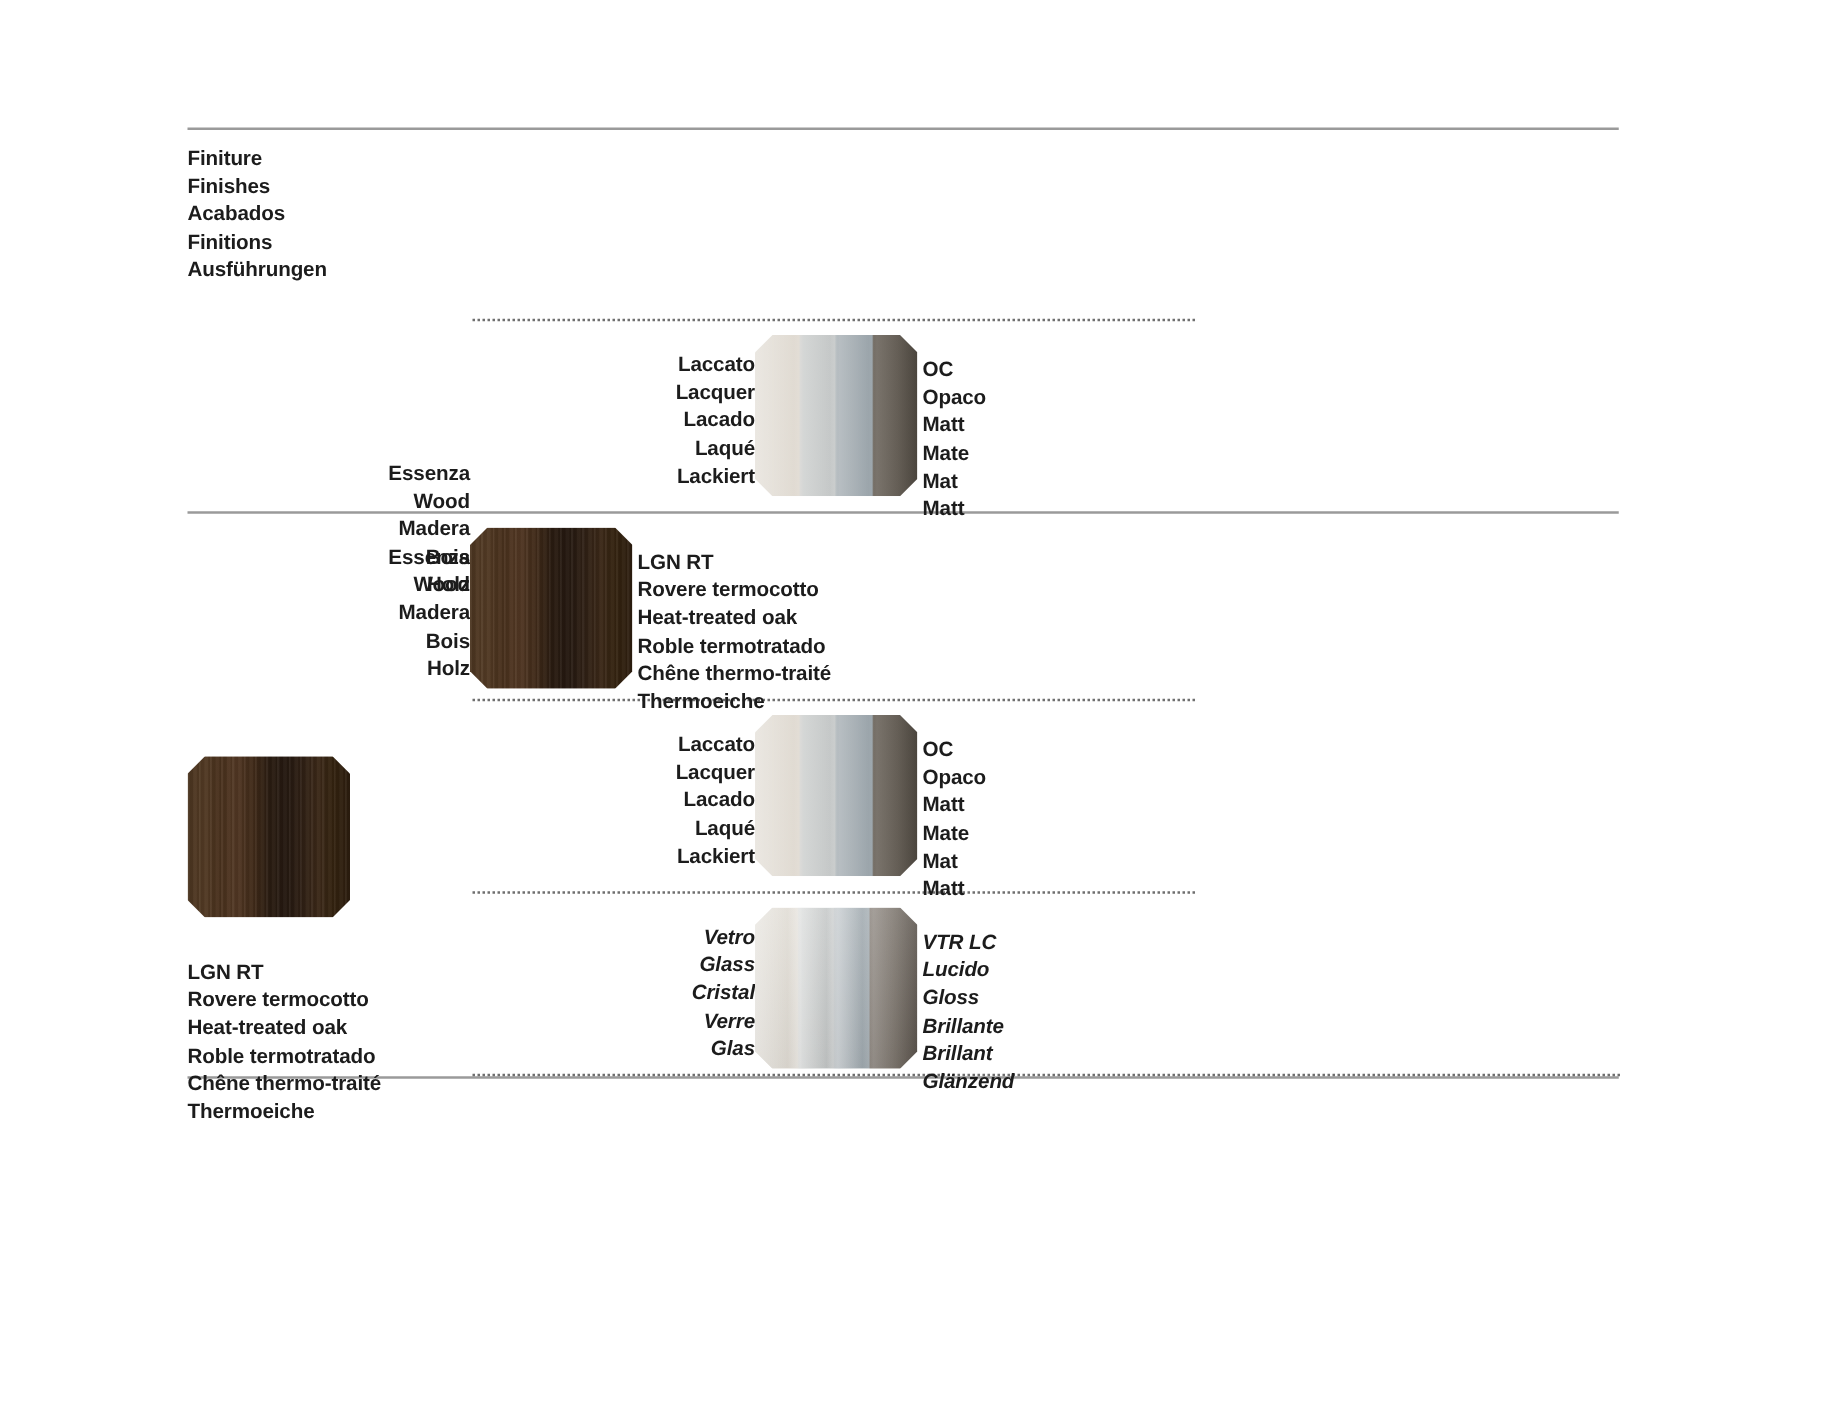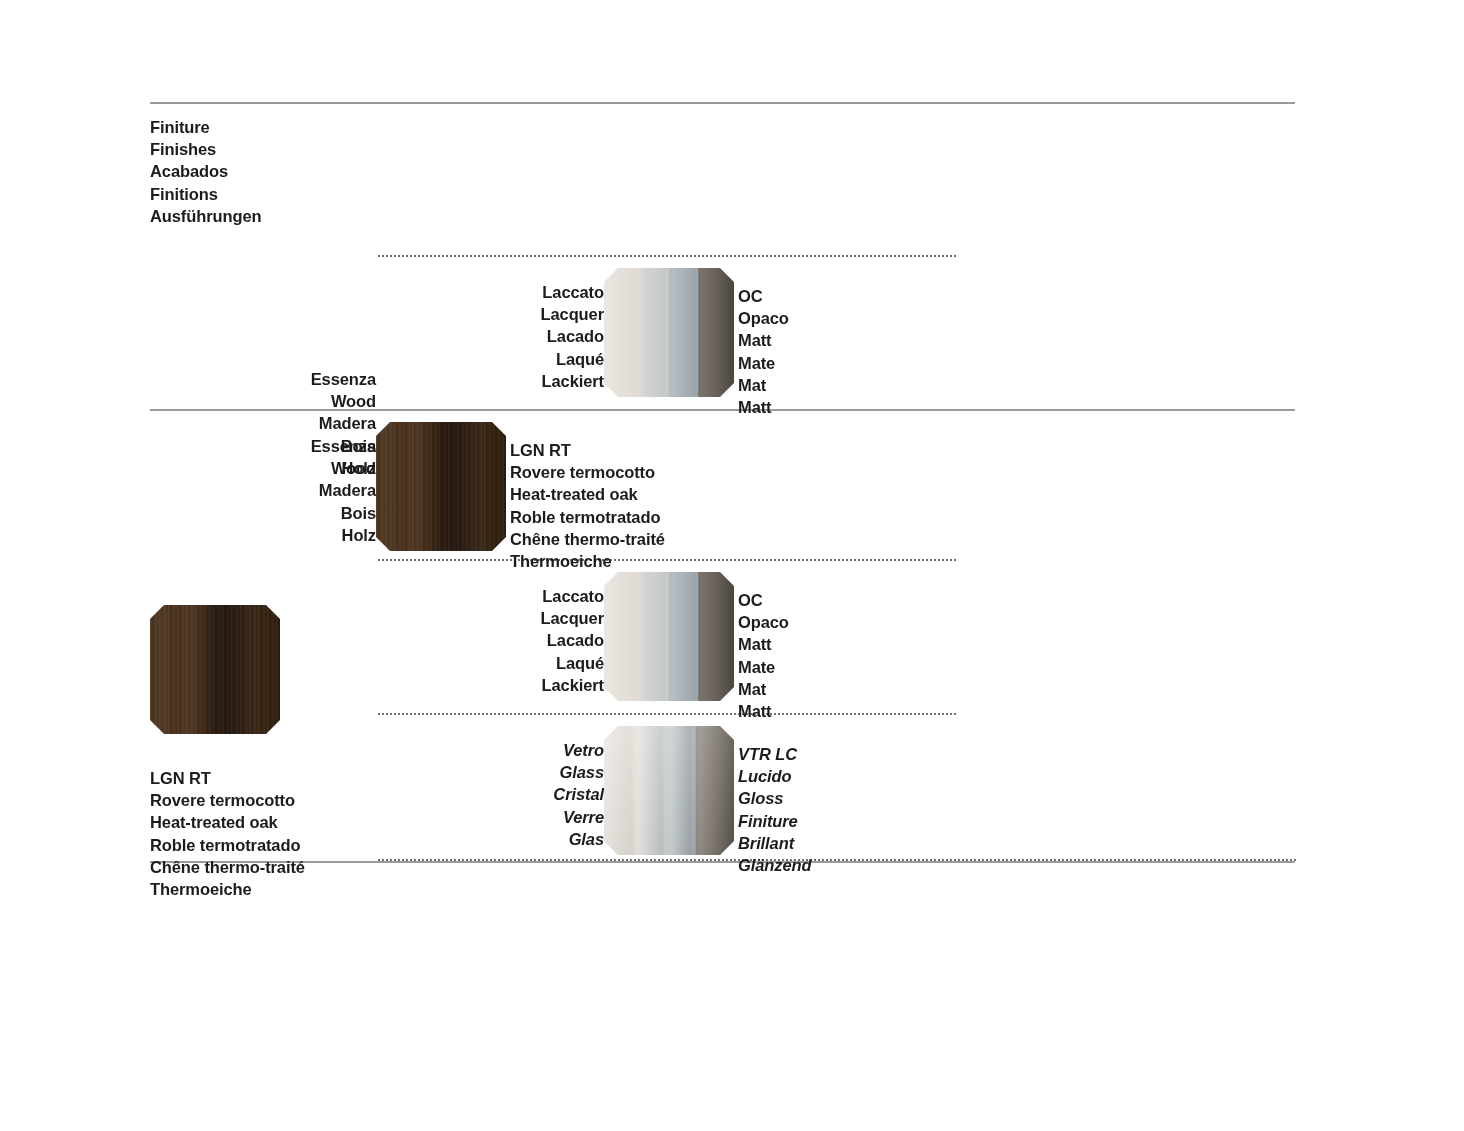--- a/index.html
+++ b/index.html
@@ -309,21 +309,21 @@
 Glass
 Cristal
 Verre
 Glas</div>
       <div class="col-swatch">
         <div class="chip chip-glass"></div>
       </div>
       <div class="col-desc lines">VTR LC
 Lucido
 Gloss
-Finiture
+Brillante
 Brillant
 Glänzend</div>
     </div>
 
     <div class="rule-dotted dotted-wide"></div>
 
   </div>
 
   <div class="rule-solid"></div>
 </div>

